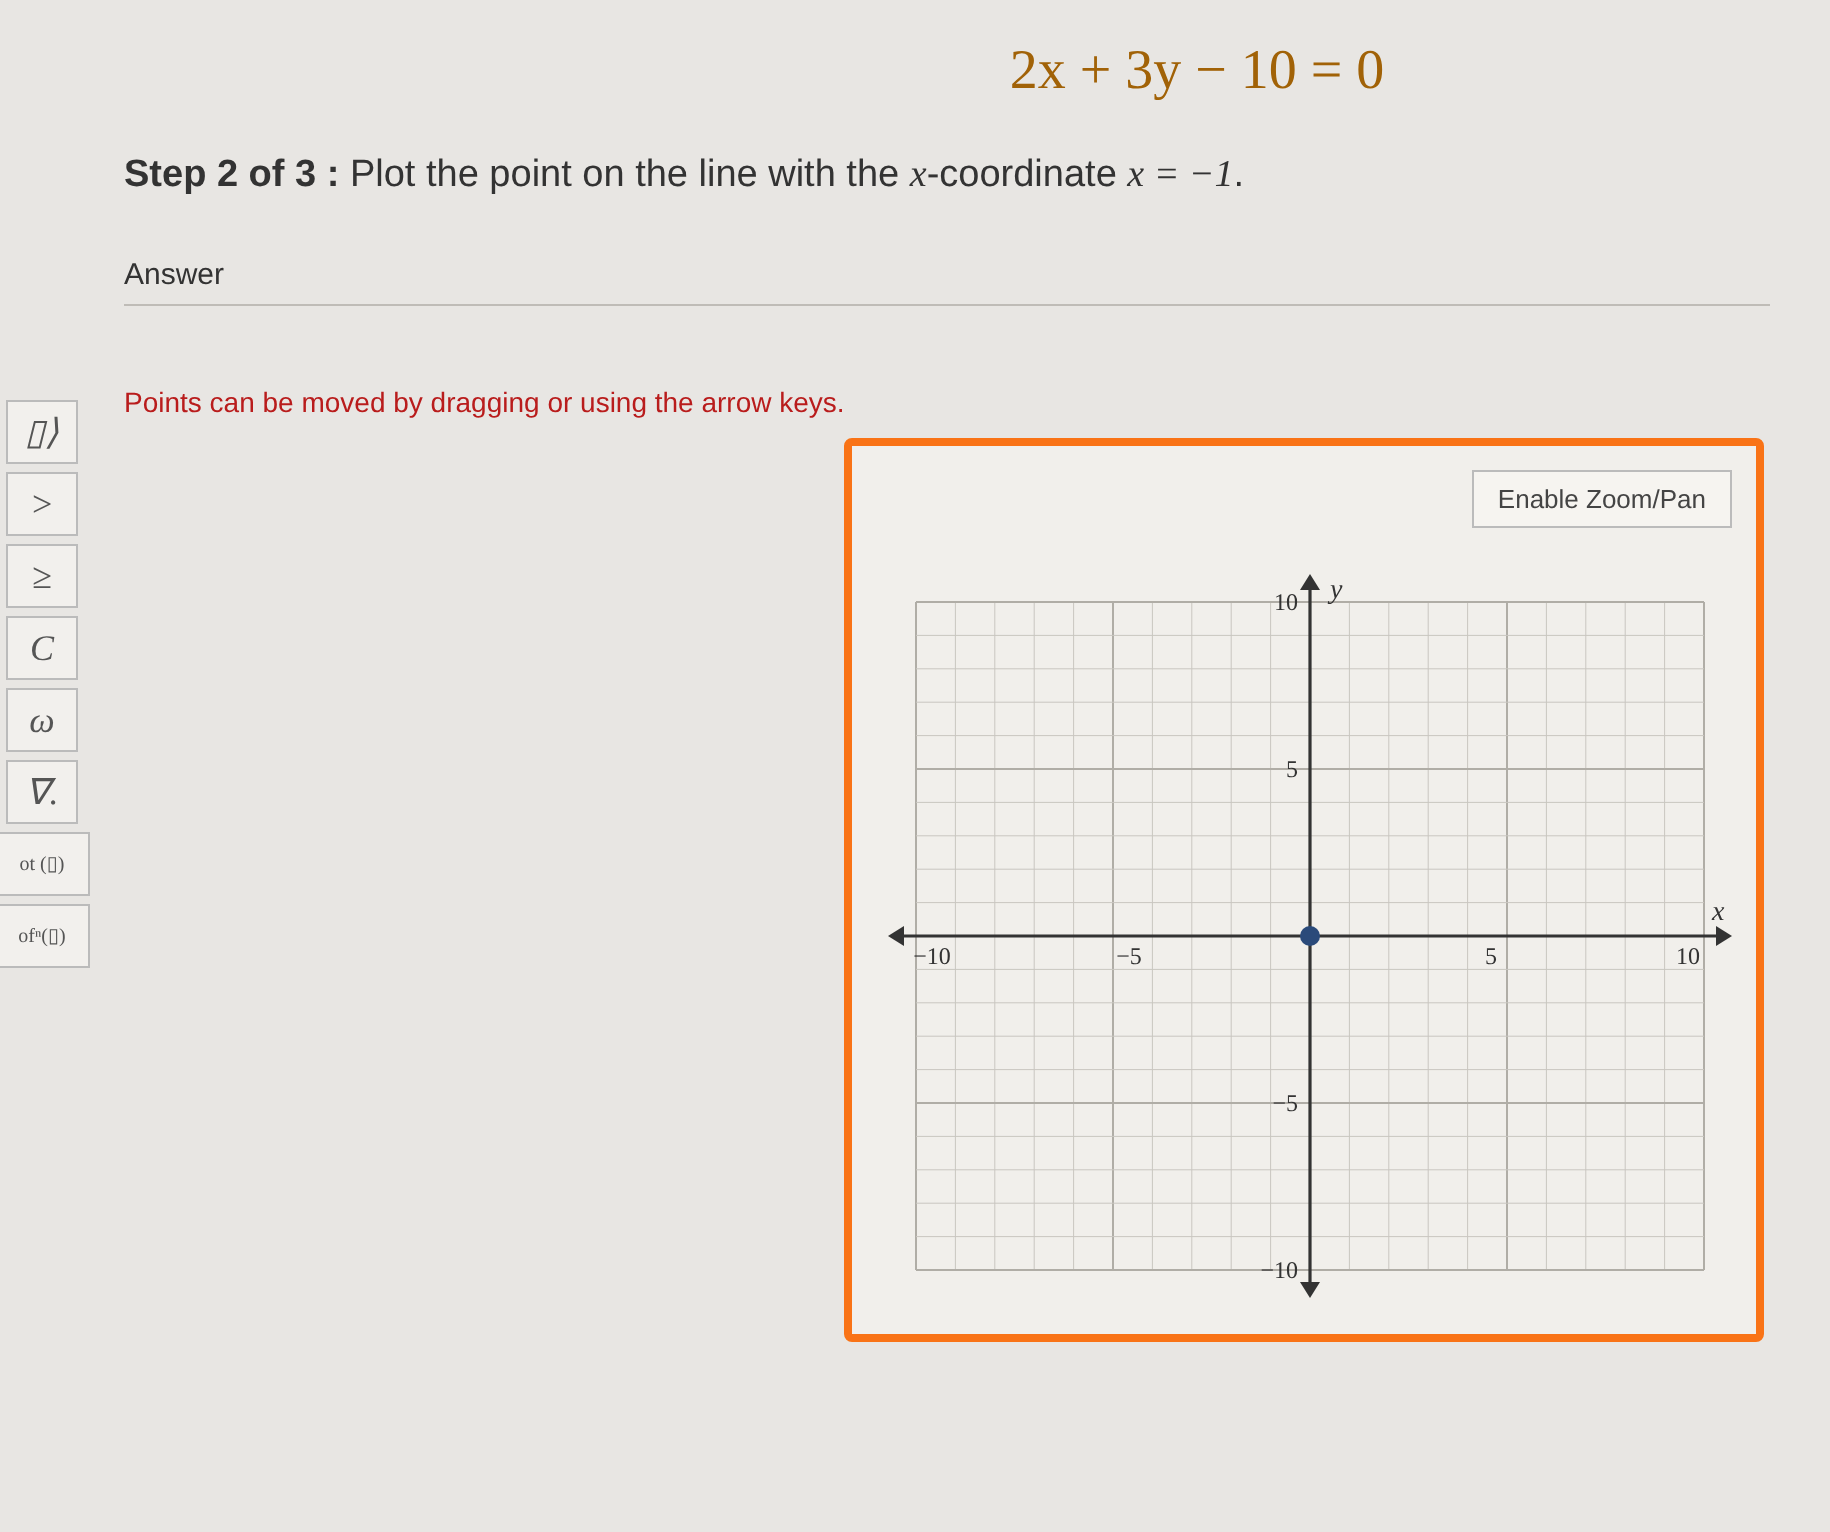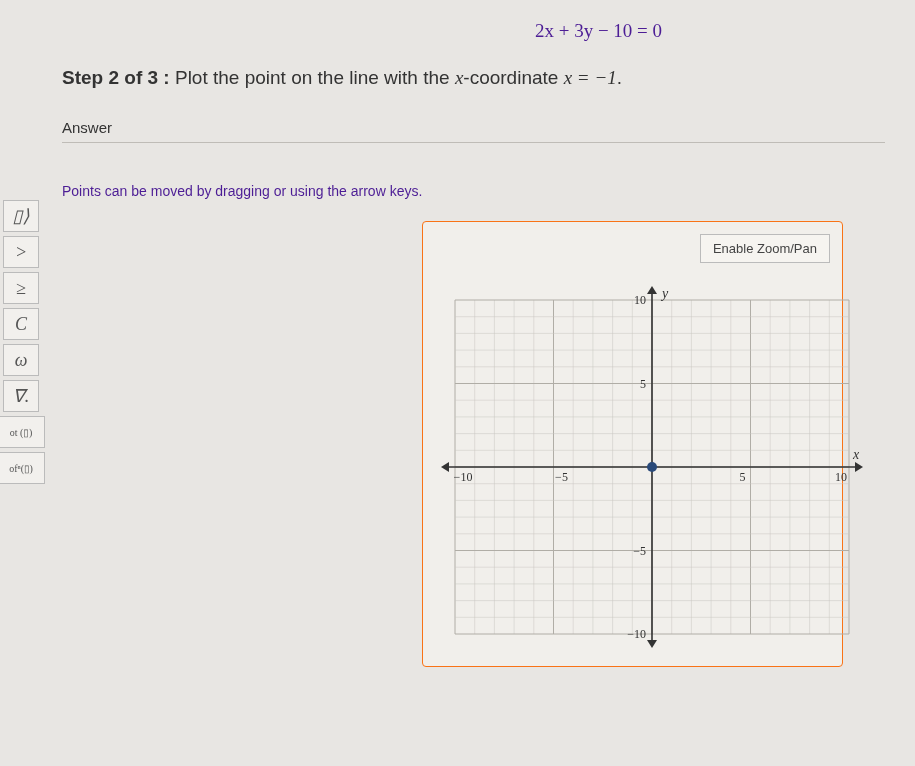--- a/index.html
+++ b/index.html
@@ -43,22 +43,22 @@
     font-size: 10px;
     font-style: normal;
   }
   .main {
     flex: 1;
     padding: 10px 30px 10px 20px;
   }
   .equation {
     text-align: center;
     font-family: "Times New Roman", serif;
-    font-size: 19px;
-    color: #4c1d95;
+    font-size: 28px;
+    color: #a16207;
     margin: 10px 0 25px 250px;
   }
   .step-line {
     font-size: 19px;
     color: #333;
     margin-bottom: 30px;
   }
   .step-line .bold { font-weight: 700; }
   .mathx { font-family: "Times New Roman", serif; font-style: italic; }
   .answer-header {
@@ -66,30 +66,30 @@
     font-size: 15px;
     margin-bottom: 6px;
   }
   .divider {
     border: none;
     border-top: 1px solid #bfbcb7;
     margin-bottom: 40px;
   }
   .hint {
     font-size: 14px;
-    color: #4c1d95;
-    margin-bottom: 22px;
+    color: #b91c1c;
+    margin-bottom: 10px;
   }
   .graph-panel {
     background: #f1efeb;
-    border: 1px solid #f97316;
+    border: 4px solid #f97316;
     border-radius: 4px;
     padding: 14px;
     margin-left: 360px;
-    width: 421px;
+    width: 460px;
     position: relative;
   }
   .zoom-btn {
     position: absolute;
     top: 12px;
     right: 12px;
     border: 1px solid #bbb;
     background: #f6f4f0;
     padding: 6px 12px;
     font-size: 13px;

